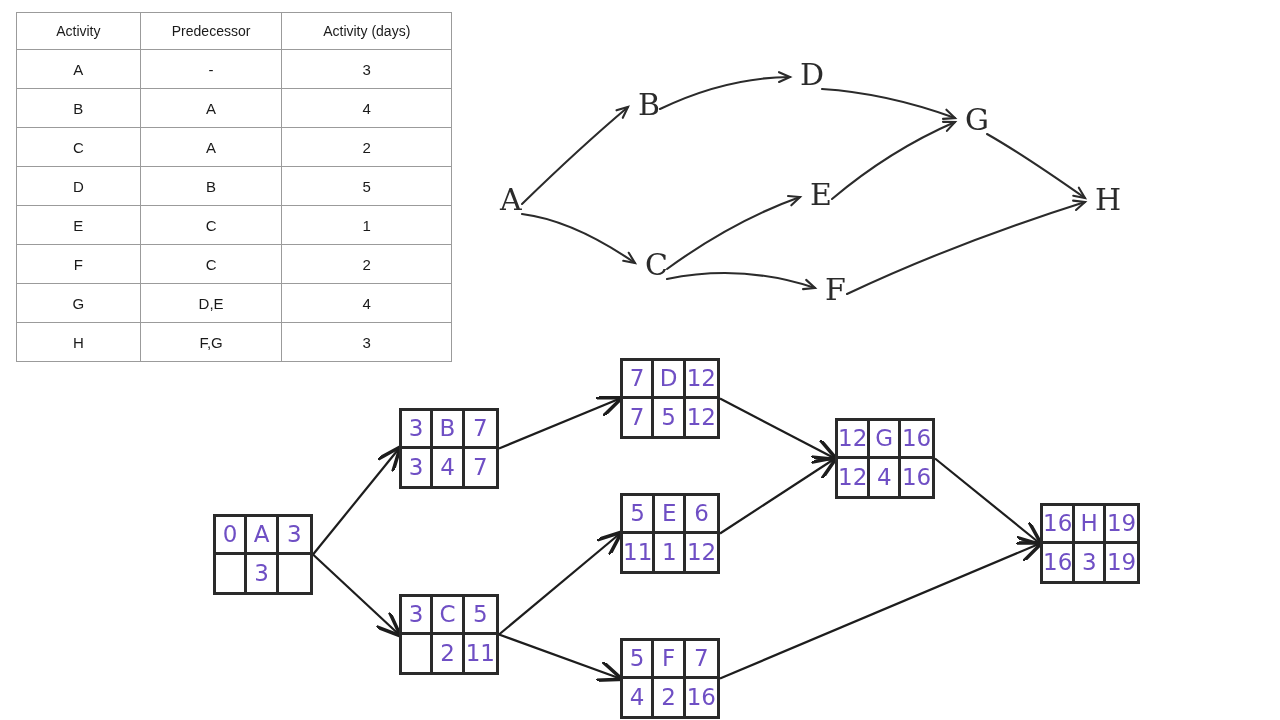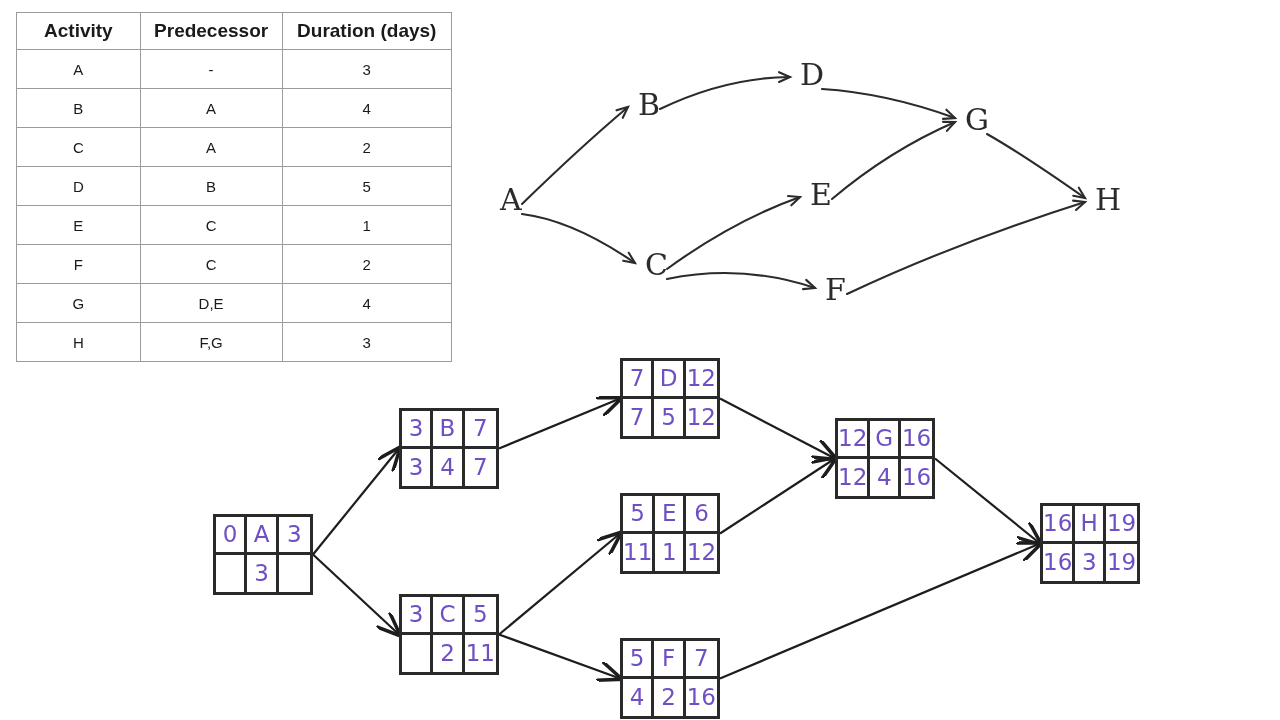--- a/index.html
+++ b/index.html
@@ -19,22 +19,22 @@
   #activity-table th,#activity-table td{
     border:1px solid #9b9b9b;
     text-align:center;
     color:#1a1a1a;
     font-size:15px;
     height:38px;
     padding:0 4px;
     font-weight:normal;
   }
   #activity-table th{
-    font-weight:bold;
-    font-size:19px;
+    font-weight:normal;
+    font-size:14px;
     height:36px;
   }
   #activity-table col.c-act{width:124px;}
   #activity-table col.c-pre{width:142px;}
   #activity-table col.c-dur{width:170px;}
 
   
   #aon-sketch{position:absolute;left:470px;top:20px;width:700px;height:310px;}
   .sketch-label{
     font-family:"DejaVu Serif", serif;
@@ -81,21 +81,21 @@
 <table id="activity-table">
   <colgroup>
       <col class="c-act">
       <col class="c-pre">
       <col class="c-dur">
     </colgroup>
   <thead>
     <tr>
       <th>Activity</th>
       <th>Predecessor</th>
-      <th>Duration (days)</th>
+      <th>Activity (days)</th>
     </tr>
   </thead>
   <tbody>
     <tr>
       <td>A</td>
       <td>-</td>
       <td>3</td>
     </tr>
     <tr>
       <td>B</td>

